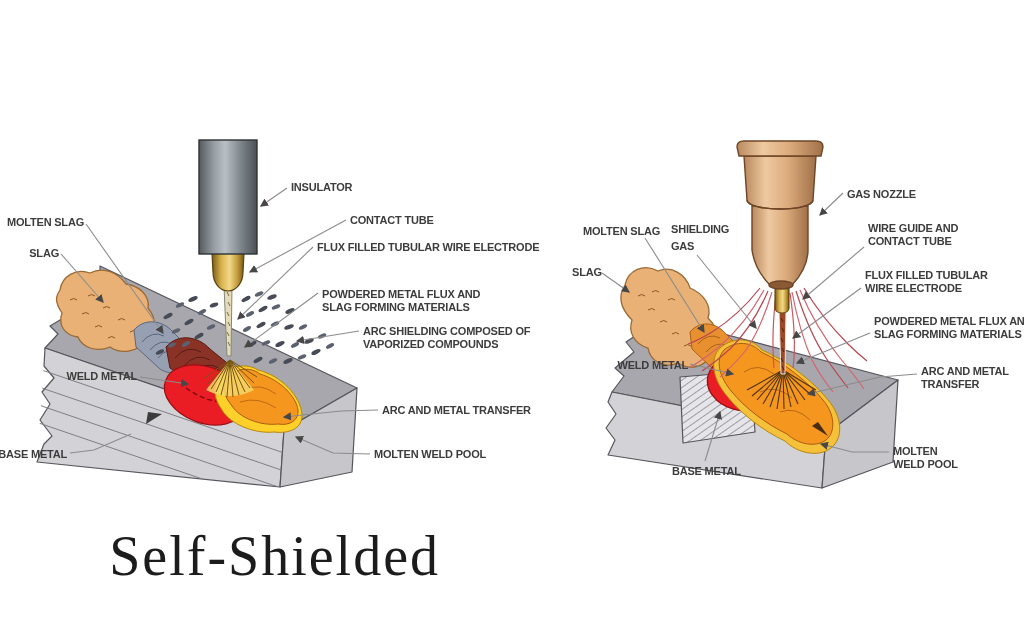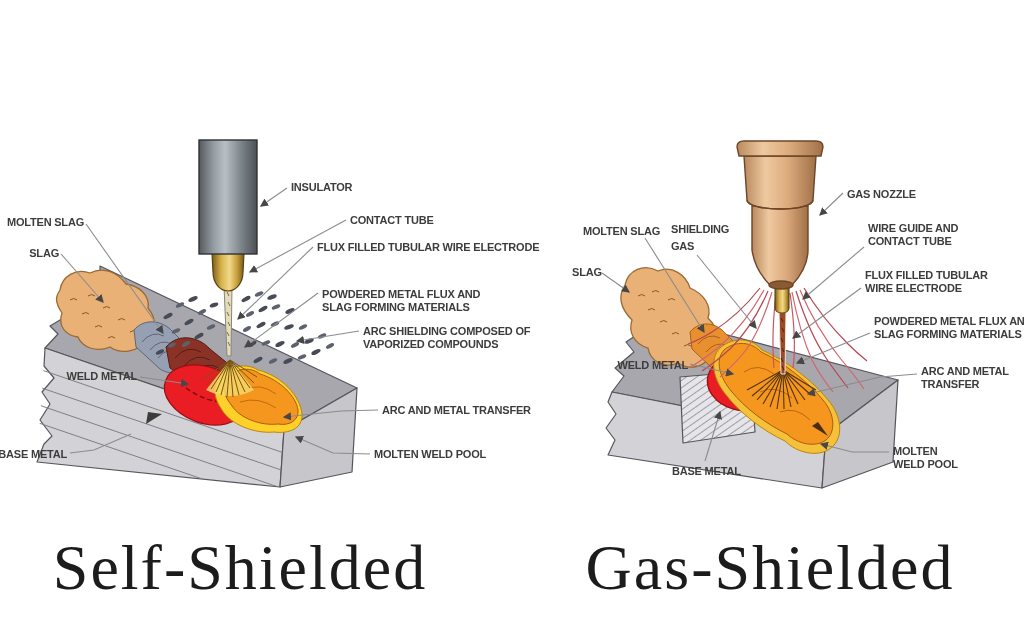--- a/index.html
+++ b/index.html
@@ -2,22 +2,22 @@
 <html><head>
 <meta charset="utf-8">
 <style>
   html,body{margin:0;padding:0;background:#fff;}
   #stage{position:relative;width:1024px;height:622px;background:#fff;overflow:hidden;
          font-family:"Liberation Sans",sans-serif;}
   #art{position:absolute;left:0;top:0;}
   .lbl{font-family:"Liberation Sans",sans-serif;font-size:11px;font-weight:bold;
        fill:#3c3c3c;letter-spacing:-0.2px;}
   .leader{stroke:#8c8c8c;stroke-width:1.1;fill:none;}
-  .title{position:absolute;top:536px;height:64px;line-height:64px;text-align:center;
-         font-family:"Liberation Serif","DejaVu Serif",serif;font-size:64px;
+  .title{position:absolute;top:524px;height:64px;line-height:64px;text-align:right;
+         font-family:"Liberation Serif","DejaVu Serif",serif;font-size:56px;
          letter-spacing:2px;color:#1c1c1c;white-space:nowrap;}
   #title-left{left:40px;width:400px;}
   #title-right{left:580px;width:380px;}
 </style>
 </head>
 <body>
 
 <div id="stage">
 <svg id="art" width="1024" height="622" viewBox="0 0 1024 622">
   <defs>
@@ -324,14 +324,13 @@
       <text class="lbl" x="921" y="375">ARC AND METAL</text>
       <text class="lbl" x="921" y="388">TRANSFER</text>
       <text class="lbl" x="672" y="475">BASE METAL</text>
       <text class="lbl" x="893" y="455">MOLTEN</text>
       <text class="lbl" x="893" y="468">WELD POOL</text>
     </g>
   </g>
 </svg>
 
 <div class="title" id="title-left">Self-Shielded</div>
-<div class="title" id="title-right">Gas-Shielded</div>
 </div>
 
 </body></html>

